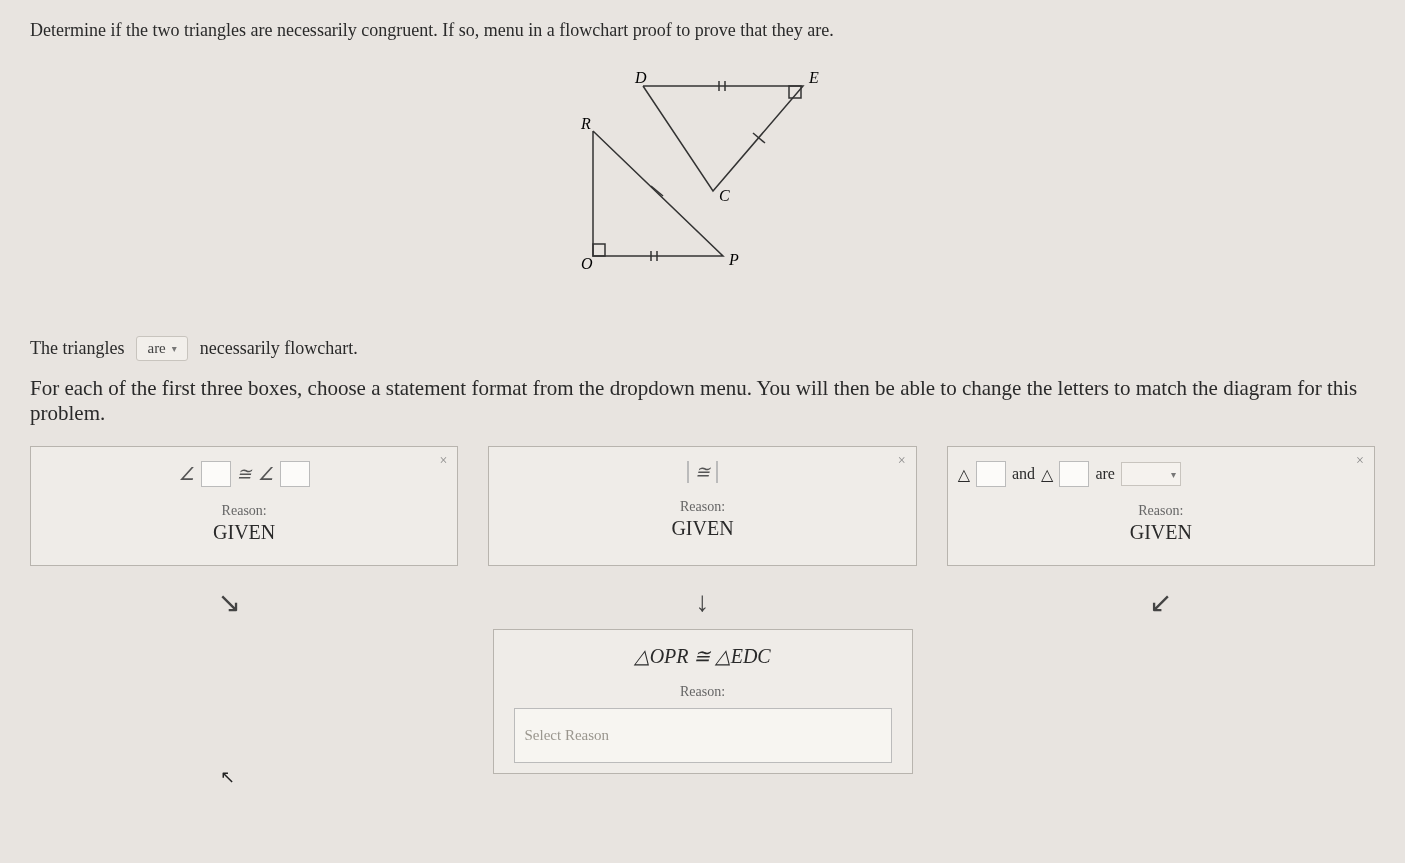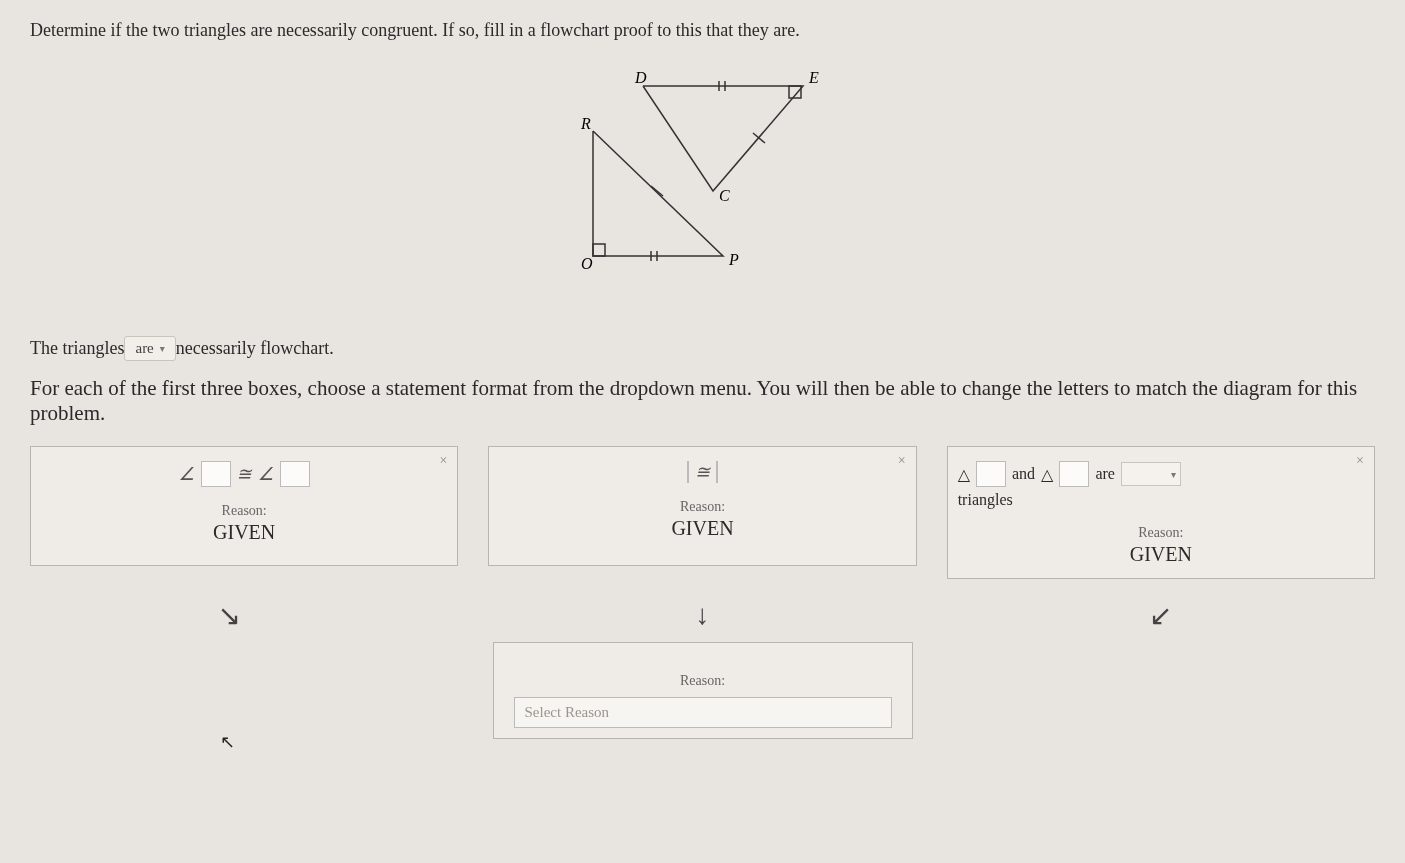--- a/index.html
+++ b/index.html
@@ -6,21 +6,21 @@
   body {
     margin: 0;
     padding: 20px 30px;
     font-family: Georgia, 'Times New Roman', serif;
     background: #e8e4e0;
     color: #2a2a2a;
     font-size: 17px;
   }
   .question-text { font-size: 18px; margin-bottom: 20px; }
   .diagram-wrap { text-align: center; margin: 10px 0 40px 0; }
-  .sentence-row { margin: 20px 0 15px 0; font-size: 18px; display:flex; align-items:center; gap:0;}
+  .sentence-row { margin: 20px 0 15px 0; font-size: 18px; display:flex; align-items:center; gap:12px;}
   .select-chip {
     display: inline-flex; align-items: center; gap: 6px;
     background: #f2efeb; border: 1px solid #c8c4be; border-radius: 3px;
     padding: 3px 10px; font-size: 15px; color:#444; cursor:pointer;
   }
   .chev { font-size: 10px; color:#777; }
   .instr { font-size: 21px; margin: 15px 0 20px 0; }
   .flowchart {
     display: grid;
     grid-template-columns: 1fr 1fr 1fr;
@@ -62,30 +62,30 @@
   .arrows-row > div { text-align:center; }
   .a-left { text-align:right; padding-right:50px;}
   .a-right{ text-align:left; padding-left:20px;}
   .conclusion-wrap { display:flex; justify-content:center; }
   .conclusion-box {
     border:1px solid #b8b4ae; background:#efece8; padding:14px 20px 10px 20px;
     width: 420px;
   }
   .concl-stmt { text-align:center; font-style:italic; font-family:'Times New Roman',serif; font-size:20px;}
   .reason-dropdown {
-    margin-top:8px; border:1px solid #bbb; background:#f7f5f1; padding:6px 10px;
+    margin-top:8px; border:1px solid #bbb; background:#f7f5f1; padding:18px 10px;
     color:#9a968e; font-size:15px; cursor:pointer;
   }
   .cursor-icon { position:relative; left:190px; top:-8px; font-size:18px; color:#222;}
   svg text { font-family: 'Times New Roman', serif; font-style: italic; }
 </style>
 </head>
 <body>
 
-<div class="question-text">Determine if the two triangles are necessarily congruent. If so, fill in a flowchart proof to this that they are.</div>
+<div class="question-text">Determine if the two triangles are necessarily congruent. If so, menu in a flowchart proof to prove that they are.</div>
 
 <div class="diagram-wrap">
   <svg width="360" height="230" viewBox="0 0 360 230">
 
     <g stroke="#333" stroke-width="1.5" fill="none">
       <polyline points="120,25 280,25 190,130 120,25"></polyline>
       <rect x="266" y="25" width="12" height="12"></rect>
 
       <line x1="196" y1="20" x2="196" y2="30"></line>
       <line x1="202" y1="20" x2="202" y2="30"></line>
@@ -155,32 +155,32 @@
       <span class="mini-input"></span>
       <span>and</span>
       <span class="tri-sym">△</span>
       <span class="mini-input"></span>
       <span>are</span>
       <span class="type-select">
         <span></span>
         <span class="chev" style="position:absolute;right:4px;">▾</span>
       </span>
     </div>
-    <div class="box3-row2">triangles</div>
     <div class="reason-label">Reason:</div>
     <div class="reason-value">GIVEN</div>
   </div>
 
 </div>
 
 <div class="arrows-row">
   <div class="a-left">↘</div>
   <div>↓</div>
   <div class="a-right">↙</div>
 </div>
 
 <div class="conclusion-wrap">
   <div class="conclusion-box">
+    <div class="concl-stmt">△OPR ≅ △EDC</div>
     <div class="reason-label">Reason:</div>
     <div class="reason-dropdown">Select Reason</div>
   </div>
 </div>
 <div class="cursor-icon">↖</div>
 
 </body></html>

